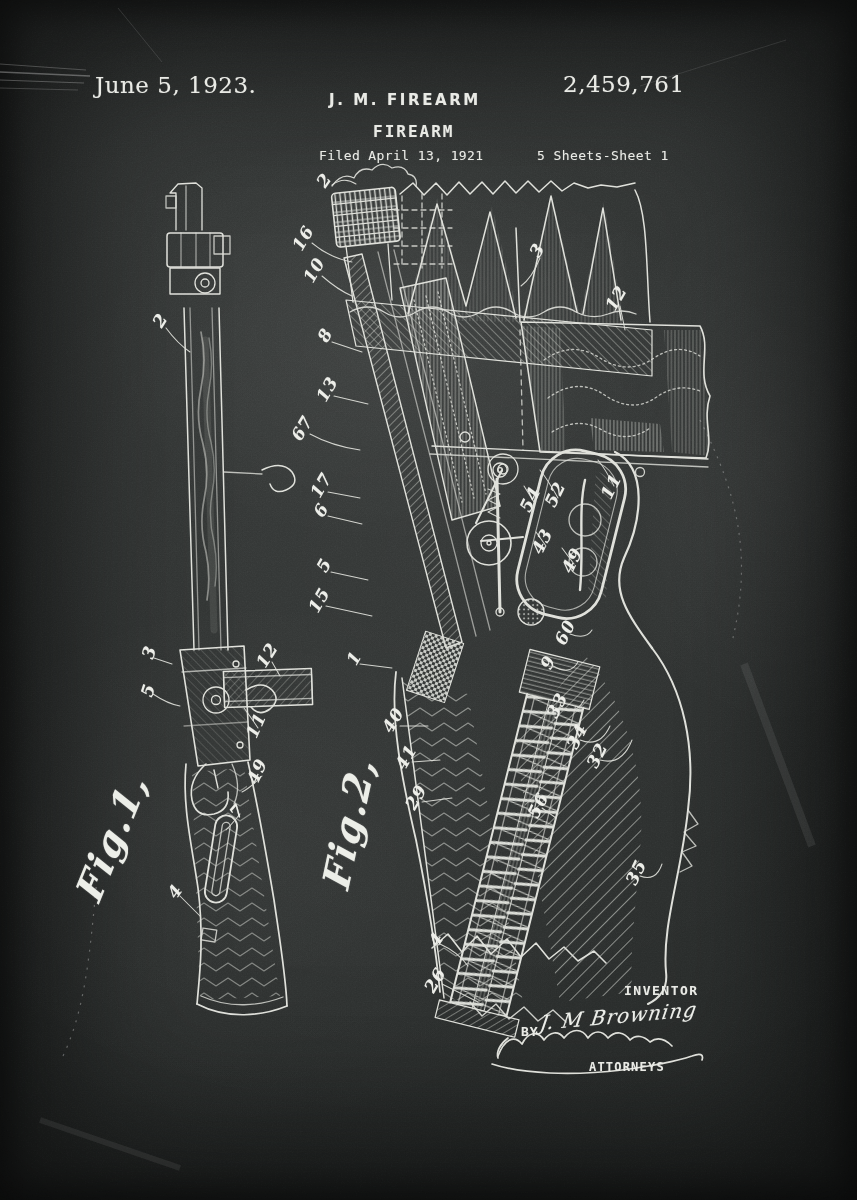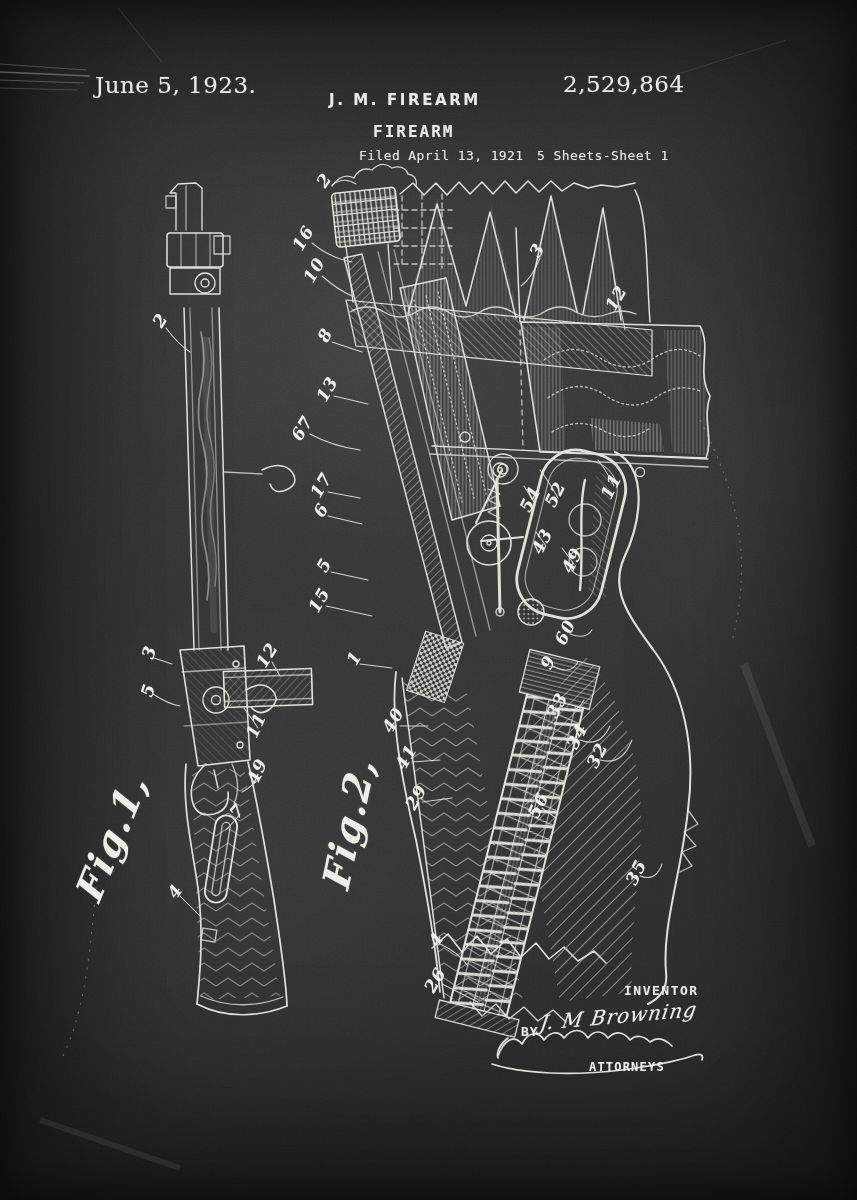--- a/index.html
+++ b/index.html
@@ -16,21 +16,21 @@
   }
   .layer{position:absolute;inset:0;}
   .grain-layer{pointer-events:none;}
   .txt{position:absolute;white-space:nowrap;color:#e9eae5;text-shadow:0 0 1px rgba(255,255,255,.30);}
   .serifb{font-family:"DejaVu Serif","Liberation Serif",serif;font-weight:400;}
   .mono{font-family:"DejaVu Sans Mono","Liberation Mono",monospace;}
   .h-date{left:95px;top:72px;font-size:23px;letter-spacing:.5px;}
   .h-patnum{left:563px;top:71px;font-size:23px;letter-spacing:.5px;}
   .h-inventor{left:329px;top:91px;font-size:15px;font-weight:700;letter-spacing:2.6px;font-family:"DejaVu Sans","Liberation Sans",sans-serif;}
   .h-title{left:373px;top:122px;font-size:16px;font-weight:700;letter-spacing:2px;}
-  .h-filed{left:319px;top:148px;font-size:13px;letter-spacing:.4px;margin-left:40px;}
+  .h-filed{left:319px;top:148px;font-size:13px;letter-spacing:.4px;}
   .h-sheets{left:537px;top:148px;font-size:13px;letter-spacing:.4px;}
   .art{position:absolute;left:0;top:0;fill:none;stroke:#e7e8e2;stroke-width:1.3;stroke-linecap:round;stroke-linejoin:round;opacity:.96;}
   .refs-layer{position:absolute;inset:0;pointer-events:none;}
   .ref-num{
     position:absolute;font-family:"DejaVu Serif","Liberation Serif",serif;
     font-style:italic;font-weight:700;font-size:17px;letter-spacing:1px;
     color:#edeee9;text-shadow:0 0 1px rgba(255,255,255,.35);white-space:nowrap;
   }
   .fig-caption{
     position:absolute;font-family:"DejaVu Serif","Liberation Serif",serif;
@@ -69,21 +69,21 @@
       <path d="M700,420 C740,498 752,560 732,642" opacity=".28" stroke-width="1.2" stroke-dasharray="2,6"></path>
       <path d="M97,878 C90,950 86,1012 60,1062" opacity=".3" stroke-width="1.2" stroke-dasharray="2,7"></path>
       <path d="M640,86 L786,40" opacity=".1" stroke-width="1"></path>
       <path d="M744,664 L812,846" opacity=".08" stroke-width="8"></path>
       <path d="M40,1120 L180,1168" opacity=".07" stroke-width="6"></path>
     </g>
   </svg>
 
   <header>
     <span class="txt serifb h-date">June 5, 1923.</span>
-    <span class="txt serifb h-patnum">2,529,864</span>
+    <span class="txt serifb h-patnum">2,459,761</span>
     <span class="txt h-inventor">J. M. FIREARM</span>
     <span class="txt mono h-title">FIREARM</span>
     <span class="txt mono h-filed">Filed April 13, 1921</span>
     <span class="txt mono h-sheets">5 Sheets-Sheet 1</span>
   </header>
 
   <svg class="art" width="857" height="1200">
     <defs>
       <pattern id="h45" width="6" height="6" patternUnits="userSpaceOnUse" patternTransform="rotate(45)">
           <line x1="0" y1="0" x2="0" y2="6" stroke="#dfe1db" stroke-width="1.1"></line>

